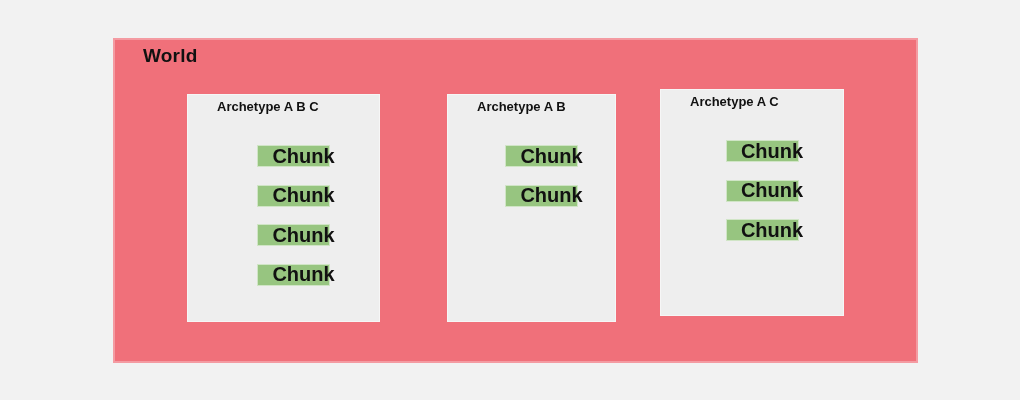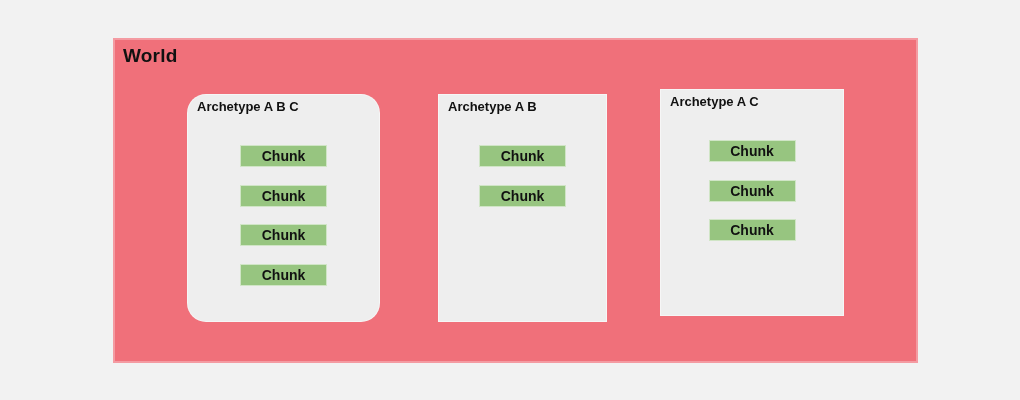--- a/index.html
+++ b/index.html
@@ -2,21 +2,21 @@
 <html style="--background: #f2f2f2; --world-fill: #f0707a; --archetype-fill: #eeeeee; --chunk-fill: #97c580; --text: #111111;"><head>
 <meta charset="utf-8">
 <style>
   :root {
     --background: #f2f2f2;
     --world-fill: #f0707a;
     --archetype-fill: #eeeeee;
     --chunk-fill: #97c580;
     --text: #111111;
   }
-  * { box-sizing: border-box; }
+  * { box-sizing: border-box; padding-left: 20px; }
   html, body { margin: 0; padding: 0; }
   body {
     width: 1020px;
     height: 400px;
     background: var(--background);
     font-family: "Liberation Sans", sans-serif;
     color: var(--text);
     overflow: hidden;
   }
   .stage {
@@ -40,50 +40,50 @@
     font-size: 19px;
     font-weight: bold;
     letter-spacing: 0.2px;
   }
   .archetypes { position: absolute; inset: 0; }
   .archetype-box {
     position: absolute;
     background: var(--archetype-fill);
     border: 1px solid rgba(255,255,255,0.45);
   }
-  .archetype-box:nth-child(1) { left: 72px;  top: 54px; width: 193px; height: 228px; border-radius: 19px; }
-  .archetype-box:nth-child(2) { left: 323px; top: 54px; width: 169px; height: 228px; }
+  .archetype-box:nth-child(1) { left: 72px;  top: 54px; width: 193px; height: 228px; }
+  .archetype-box:nth-child(2) { left: 332px; top: 54px; width: 169px; height: 228px; }
   .archetype-box:nth-child(3) { left: 545px; top: 49px; width: 184px; height: 227px; }
   .archetype-title {
     position: absolute;
     left: 9px;
     top: 4px;
     font-size: 13px;
     font-weight: bold;
     white-space: nowrap;
   }
   .chunks {
     position: absolute;
     left: 0;
     right: 0;
     top: 50px;
     display: flex;
     flex-direction: column;
     align-items: center;
     gap: 17.5px;
   }
   .chunk {
-    width: 87px;
+    width: 73px;
     height: 22px;
     background: var(--chunk-fill);
     border: 1px solid rgba(255,255,255,0.55);
     display: flex;
     align-items: center;
     justify-content: center;
-    font-size: 14px;
+    font-size: 20px;
     font-weight: bold;
     flex: 0 0 auto;
   }
 </style>
 </head>
 <body>
 
 <div class="stage">
   <div class="world">
     <div class="world-title">World</div>

